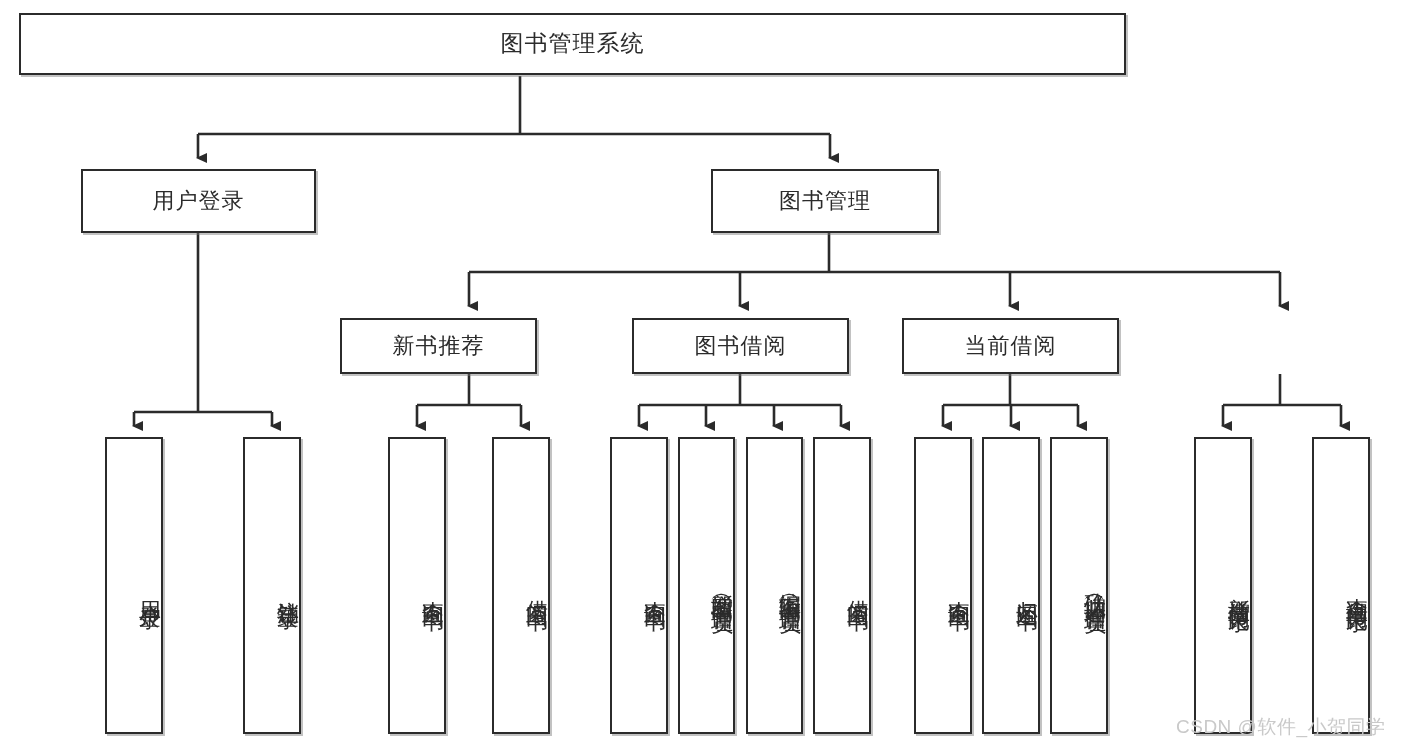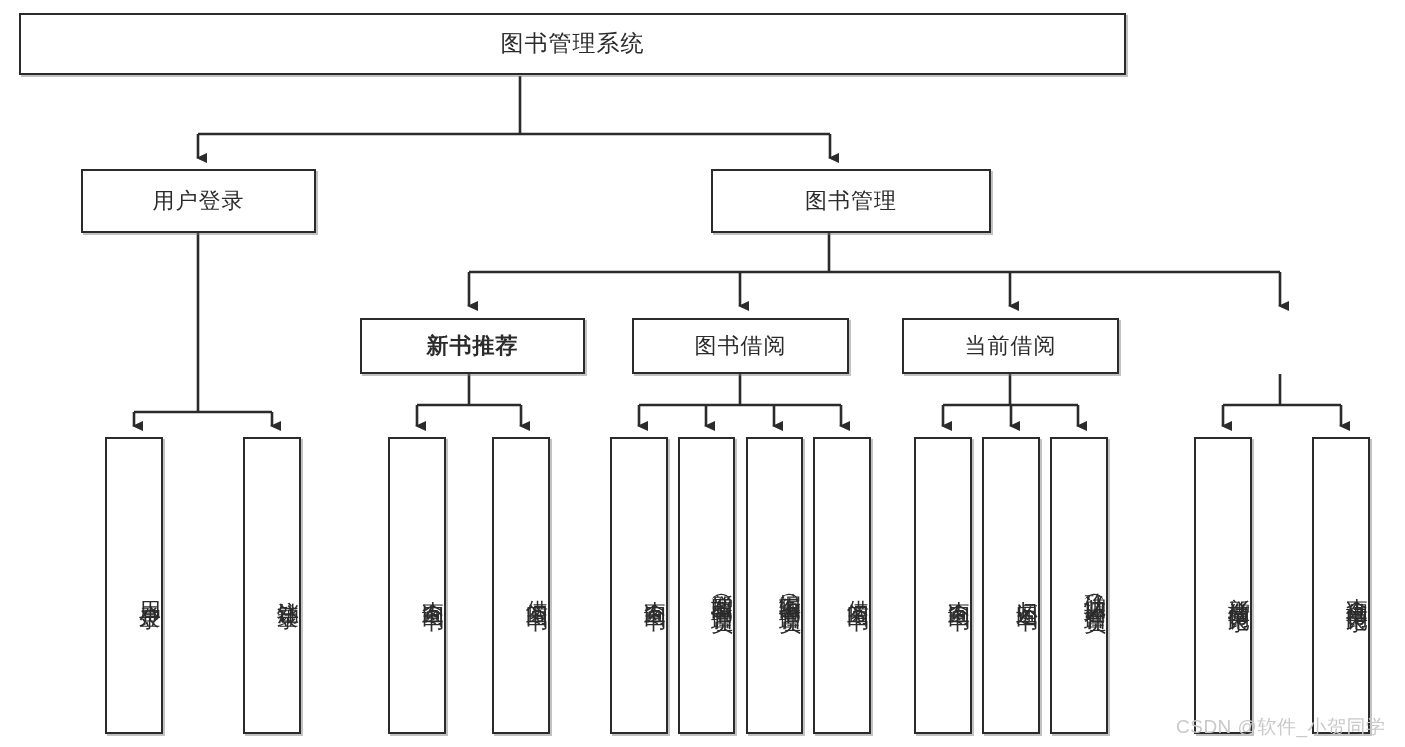--- a/index.html
+++ b/index.html
@@ -93,23 +93,23 @@
       <path d="M1280,374 L1280,405"></path>
       <path d="M1223,405 L1341,405"></path>
       <path d="M1223,405 L1223,426" marker-end="url(#arrow)"></path>
       <path d="M1341,405 L1341,426" marker-end="url(#arrow)"></path>
     </g>
   </svg>
 
   <div class="node horiz root" style="left:19px;top:13px;width:1107px;height:62px;">图书管理系统</div>
 
   <div class="node horiz" style="left:81px;top:169px;width:235px;height:64px;">用户登录</div>
-  <div class="node horiz" style="left:711px;top:169px;width:280px;height:64px;">图书管理</div>
+  <div class="node horiz" style="left:711px;top:169px;width:228px;height:64px;">图书管理</div>
 
-  <div class="node horiz" style="left:360px;top:318px;width:225px;height:56px;font-weight:bold;">新书推荐</div>
+  <div class="node horiz" style="left:340px;top:318px;width:197px;height:56px;">新书推荐</div>
   <div class="node horiz" style="left:632px;top:318px;width:217px;height:56px;">图书借阅</div>
   <div class="node horiz" style="left:902px;top:318px;width:217px;height:56px;">当前借阅</div>
 
   <div class="node vert" style="left:105px;top:437px;width:58px;height:297px;">用户登录</div>
   <div class="node vert" style="left:243px;top:437px;width:58px;height:297px;">注销登录</div>
 
   <div class="node vert" style="left:388px;top:437px;width:58px;height:297px;">查询图书</div>
   <div class="node vert" style="left:492px;top:437px;width:58px;height:297px;">借阅图书</div>
 
   <div class="node vert" style="left:610px;top:437px;width:58px;height:297px;">查询图书</div>

